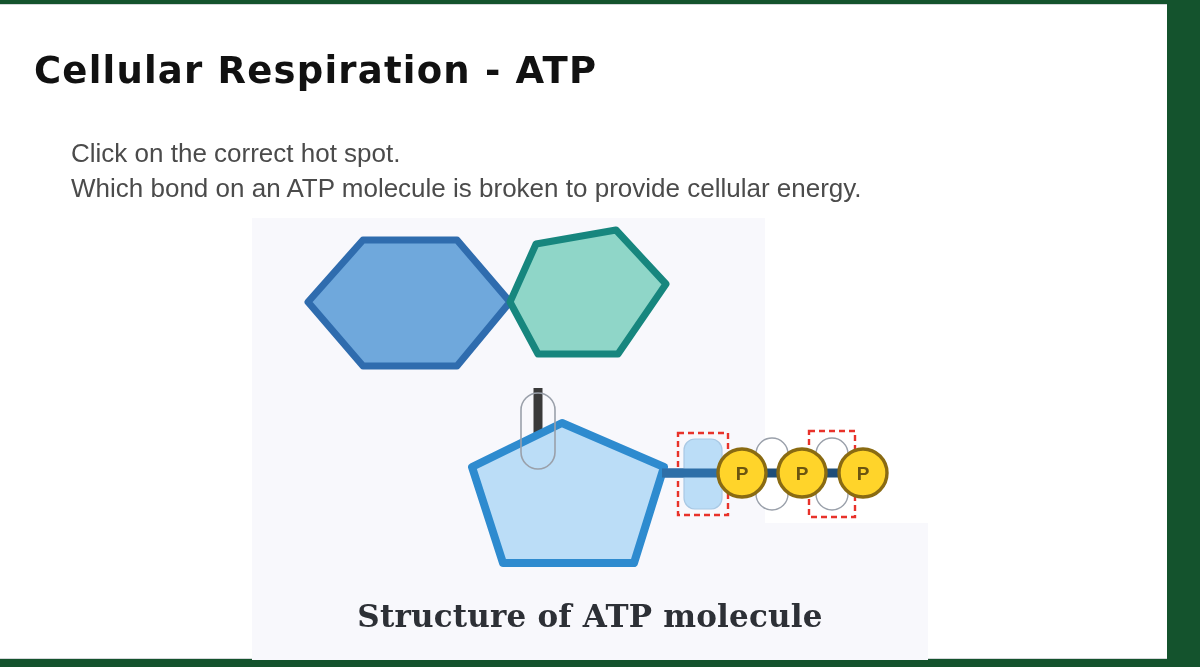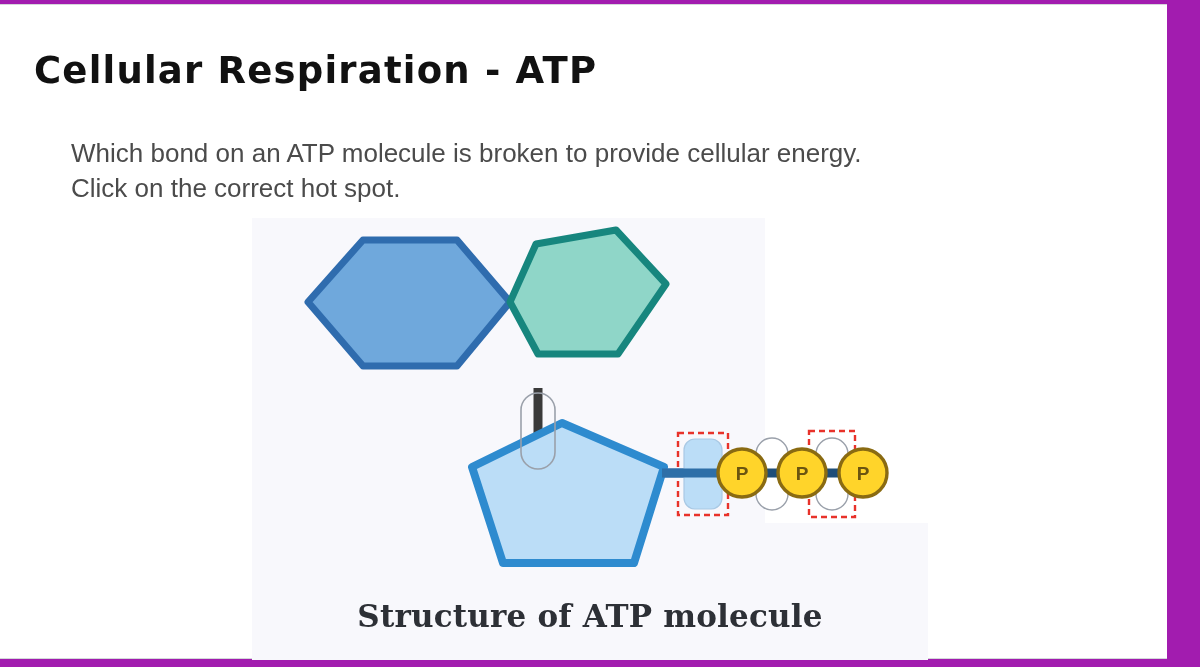--- a/index.html
+++ b/index.html
@@ -11,21 +11,21 @@
     height: 667px;
     overflow: hidden;
     background: #e8edf1;
     font-family: "Liberation Sans", sans-serif;
   }
 
   #page-root {
     position: relative;
     width: 1200px;
     height: 667px;
-    background: #a21caf;
+    background: #14532d;
     text-decoration: underline;
   }
 
   
   .slide-surface {
     position: absolute;
     left: 0;
     top: 4px;
     width: 1167px;
     height: 655px;
@@ -89,22 +89,22 @@
 </head>
 <body>
 
 <div id="page-root">
 
   <div class="slide-surface">
 
     <div class="slide-title">Cellular Respiration  -  ATP</div>
 
     <div class="prompt-block">
+      <span class="prompt-line">Click on the correct hot spot.</span>
       <span class="prompt-line">Which bond on an ATP molecule is broken to provide cellular energy.</span>
-      <span class="prompt-line">Click on the correct hot spot.</span>
     </div>
 
     <div class="figure-panel">
 
       <svg class="figure-svg" viewBox="0 0 676 442">
 
         <rect x="513" y="0" width="163" height="305" fill="#FFFFFF"></rect>
 
         <line x1="410" y1="255" x2="492" y2="255" stroke="#2E6FA8" stroke-width="9"></line>
 

